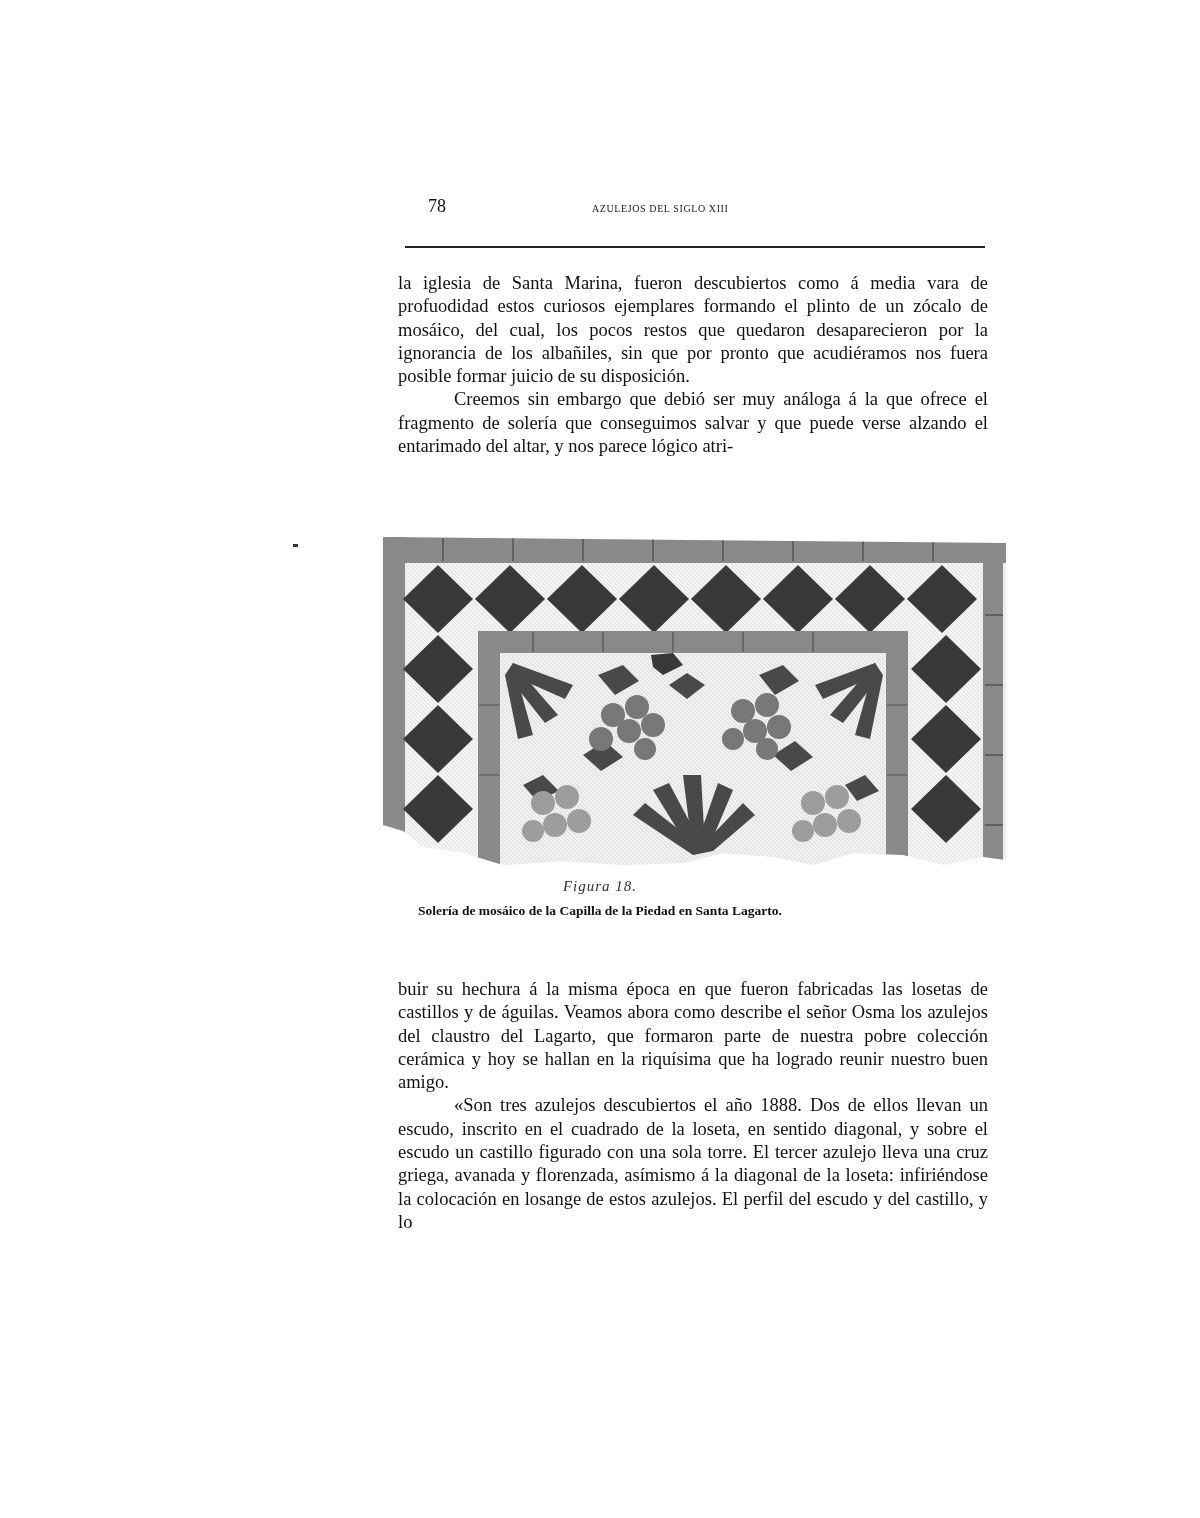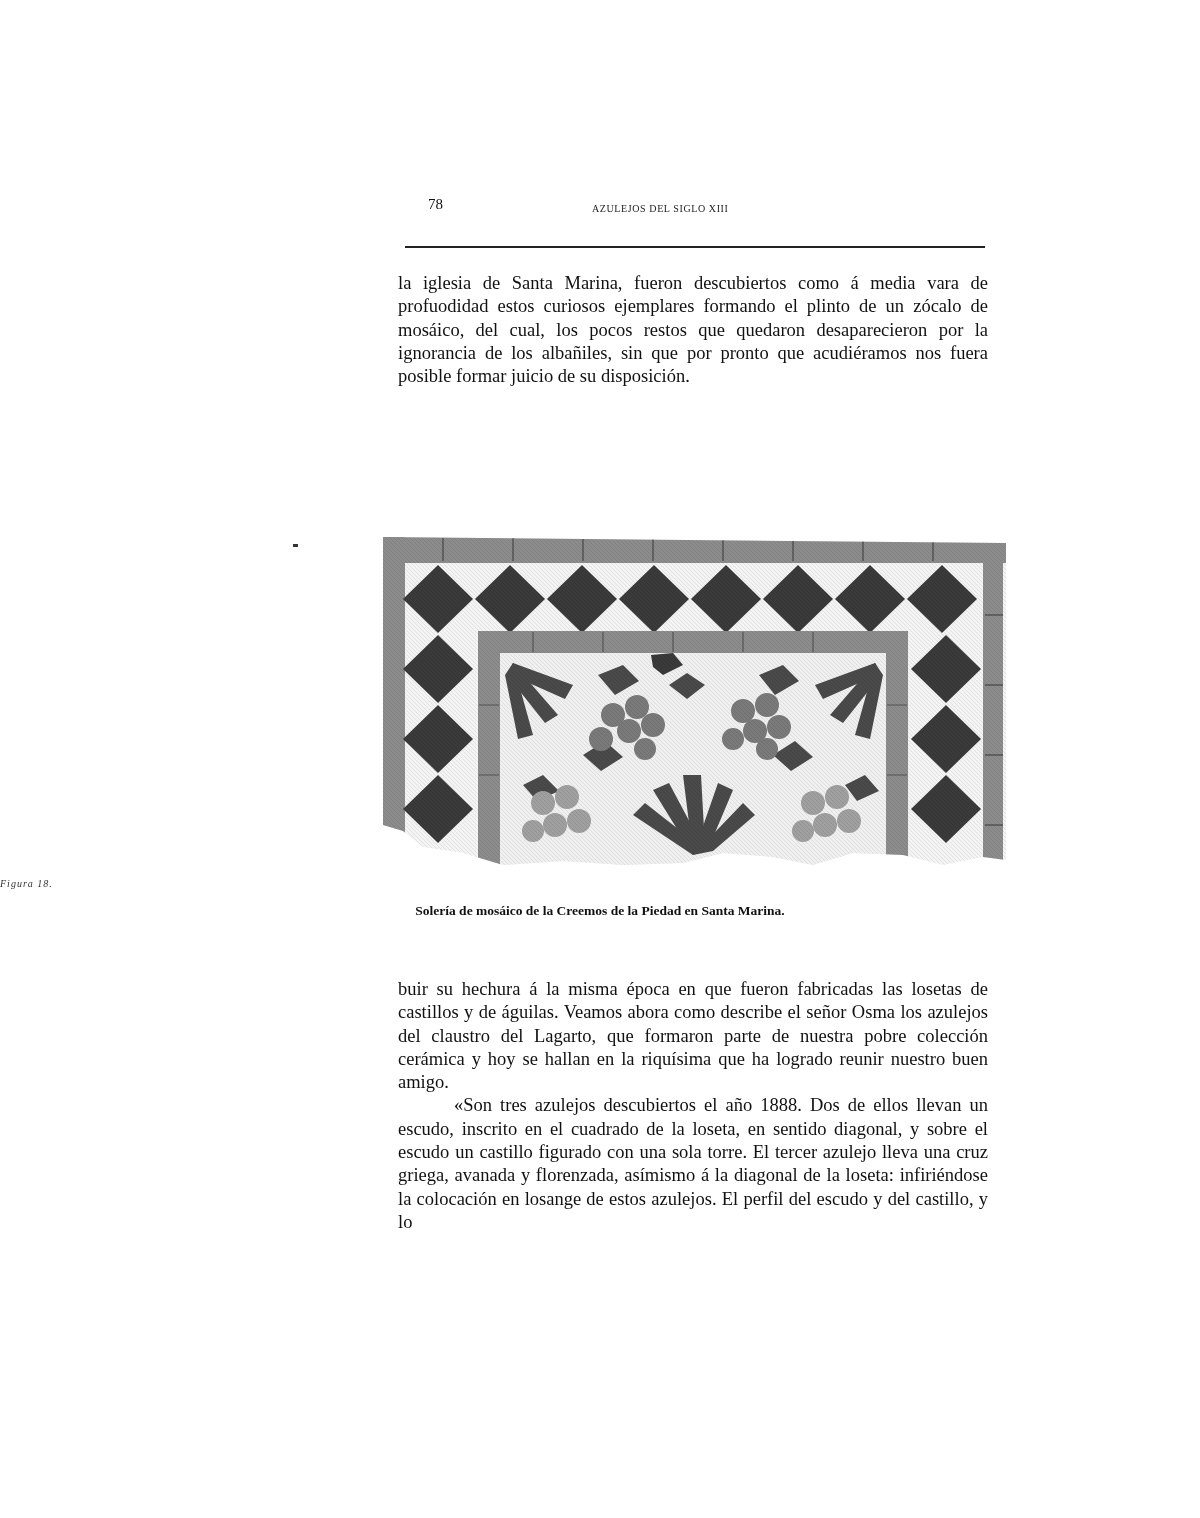--- a/index.html
+++ b/index.html
@@ -2,21 +2,21 @@
 <html><head>
   <meta charset="utf-8">
   <style>
     html, body { margin: 0; padding: 0; }
     body {
       width: 1200px; height: 1518px; background: #ffffff; position: relative;
       overflow: hidden; color: #111;
       font-family: "Liberation Serif", "DejaVu Serif", serif;
     }
     .page-number {
-      position: absolute; left: 428px; top: 196px; font-size: 15px; color: #111;
+      position: absolute; left: 428px; top: 196px; font-size: 18px; color: #111;
     }
     .running-head {
       position: absolute; left: 592px; top: 203px; font-size: 10px;
       letter-spacing: 0.6px; color: #222;
     }
     .head-rule {
       position: absolute; left: 405px; top: 246px; width: 580px; height: 2px; background: #222;
     }
     .text-block {
       position: absolute; left: 398px; width: 590px; font-size: 18.5px; line-height: 23.3px;
@@ -27,37 +27,38 @@
     .block-1 { top: 272px; font-family: Liberation Serif, serif; }
     .block-2 { top: 978px; }
     .margin-mark {
       position: absolute; left: 293px; top: 544px; width: 5px; height: 3px; background: #333;
     }
     .figure {
       position: absolute; left: 383px; top: 535px; width: 623px; height: 335px;
     }
     .figure svg { display: block; }
     .figure-number {
-      position: absolute; left: 0; width: 1200px; top: 878px; 
-      font-style: italic; font-size: 10px; color: #333; letter-spacing: 1px;
+      position: absolute; left: 0; width: 1200px; top: 878px; text-align: center;
+      font-style: italic; font-size: 15px; color: #333; letter-spacing: 1px;
     }
     .figure-caption {
       position: absolute; left: 0; width: 1200px; top: 903px; text-align: center;
       font-size: 13.5px; font-weight: bold; color: #111;
     }
   </style>
 </head>
 <body>
 
 <div class="page-number">78</div>
 <div class="running-head">AZULEJOS DEL SIGLO XIII</div>
 <div class="head-rule"></div>
 
 <div class="text-block block-1">
   <p>la iglesia de Santa Marina, fueron descubiertos como á media vara de profuodidad estos curiosos ejemplares formando el plinto de un zócalo de mosáico, del cual, los pocos restos que quedaron desaparecieron por la ignorancia de los albañiles, sin que por pronto que acudiéramos nos fuera posible formar juicio de su disposición.</p>
+  <p class="indent">Creemos sin embargo que debió ser muy análoga á la que ofrece el fragmento de solería que conseguimos salvar y que puede verse alzando el entarimado del altar, y nos parece lógico atri-</p>
 </div>
 
 <div class="margin-mark"></div>
 
 <div class="figure">
   <svg width="623" height="335" viewBox="0 0 623 335" xmlns="http://www.w3.org/2000/svg">
     <defs>
       <clipPath id="fig-clip">
         <path d="M0,2 L623,8 L623,325 L600,322 L560,330 L520,320 L470,318 L430,330 L390,322 L340,318 L300,328 L240,330 L180,326 L120,330 L80,318 L40,312 L20,296 L0,290 Z"></path>
       </clipPath>
@@ -179,18 +180,18 @@
       </g>
       <g fill="#3a3a3a">
         <polygon points="268,120 290,118 300,130 280,140 270,132"></polygon>
       </g>
       <rect x="0" y="0" width="623" height="335" fill="url(#grain)"></rect>
     </g>
   </svg>
 </div>
 
 <div class="figure-number">Figura 18.</div>
-<div class="figure-caption">Solería de mosáico de la Creemos de la Piedad en Santa Marina.</div>
+<div class="figure-caption">Solería de mosáico de la Capilla de la Piedad en Santa Lagarto.</div>
 
 <div class="text-block block-2">
   <p>buir su hechura á la misma época en que fueron fabricadas las losetas de castillos y de águilas. Veamos abora como describe el señor Osma los azulejos del claustro del Lagarto, que formaron parte de nuestra pobre colección cerámica y hoy se hallan en la riquísima que ha logrado reunir nuestro buen amigo.</p>
   <p class="indent">«Son tres azulejos descubiertos el año 1888. Dos de ellos llevan un escudo, inscrito en el cuadrado de la loseta, en sentido diagonal, y sobre el escudo un castillo figurado con una sola torre. El tercer azulejo lleva una cruz griega, avanada y florenzada, asímismo á la diagonal de la loseta: infiriéndose la colocación en losange de estos azulejos. El perfil del escudo y del castillo, y lo</p>
 </div>
 
 </body></html>

